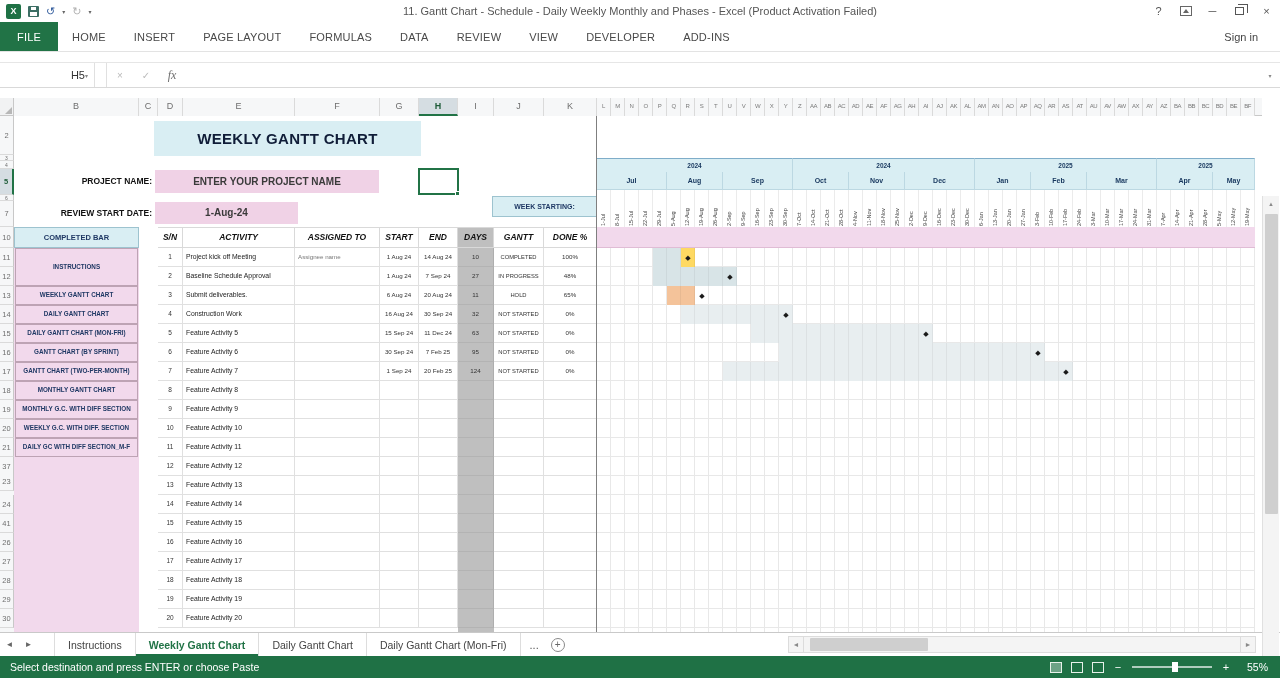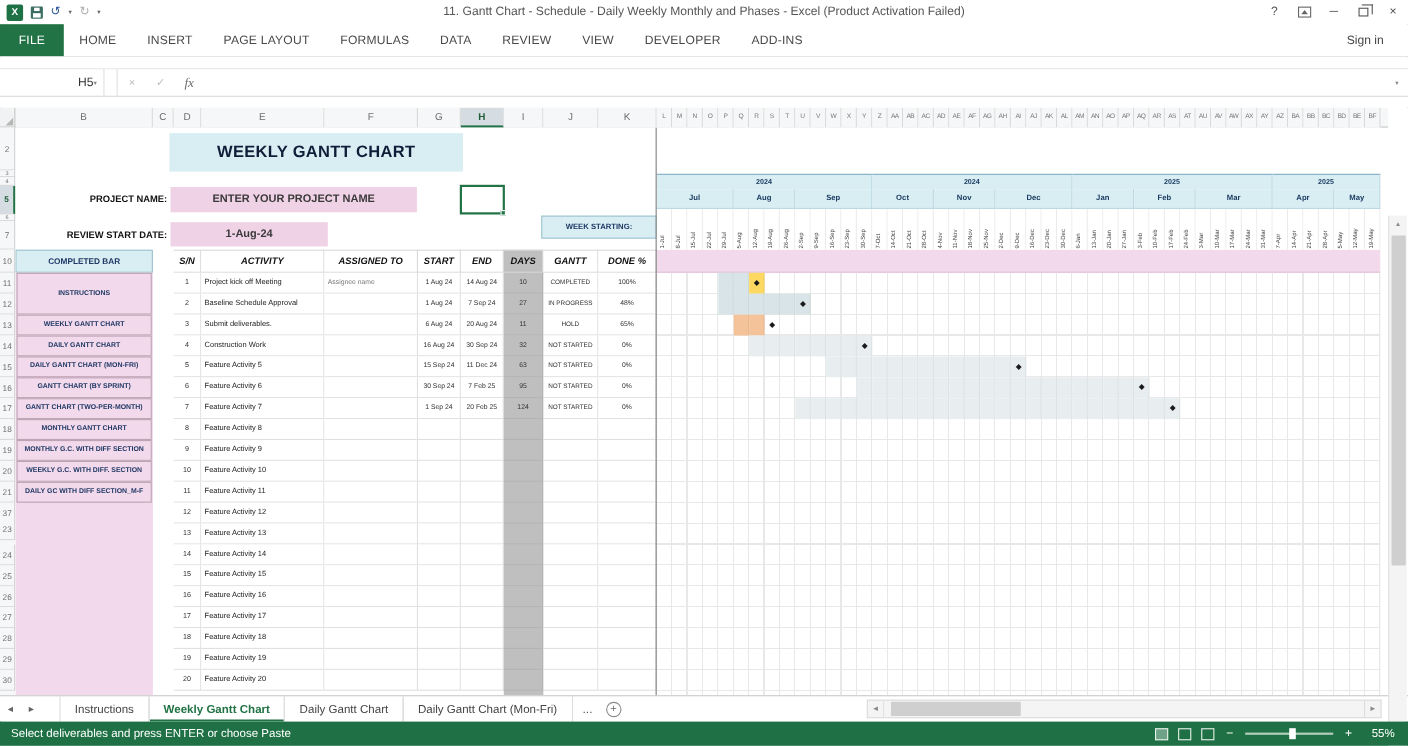--- a/index.html
+++ b/index.html
@@ -304,21 +304,21 @@
         <div class="rowh" style="top: 208px; height: 19px; line-height: 19px;">15</div>
         <div class="rowh" style="top: 227px; height: 19px; line-height: 19px;">16</div>
         <div class="rowh" style="top: 246px; height: 19px; line-height: 19px;">17</div>
         <div class="rowh" style="top: 265px; height: 19px; line-height: 19px;">18</div>
         <div class="rowh" style="top: 284px; height: 19px; line-height: 19px;">19</div>
         <div class="rowh" style="top: 303px; height: 19px; line-height: 19px;">20</div>
         <div class="rowh" style="top: 322px; height: 19px; line-height: 19px;">21</div>
         <div class="rowh" style="top: 341px; height: 19px; line-height: 19px;">37</div>
         <div class="rowh" style="top: 356px; height: 19px; line-height: 19px;">23</div>
         <div class="rowh" style="top: 379px; height: 19px; line-height: 19px;">24</div>
-        <div class="rowh" style="top: 398px; height: 19px; line-height: 19px;">25</div>
+        <div class="rowh" style="top: 398px; height: 19px; line-height: 19px;">41</div>
         <div class="rowh" style="top: 417px; height: 19px; line-height: 19px;">26</div>
         <div class="rowh" style="top: 436px; height: 19px; line-height: 19px;">27</div>
         <div class="rowh" style="top: 455px; height: 19px; line-height: 19px;">28</div>
         <div class="rowh" style="top: 474px; height: 19px; line-height: 19px;">29</div>
         <div class="rowh" style="top: 493px; height: 19px; line-height: 19px;">30</div>
       </div>
 
     <div class="cells" id="cells">
       <div class="graycol"></div>
       <div class="ganttgrid"></div>
@@ -783,21 +783,21 @@
     <div class="hscroll">
       <span class="harrow">◄</span>
       <div class="htrack">
         <div class="hthumb"></div>
       </div>
       <span class="harrow">►</span>
     </div>
   </div>
 
   <div class="statusbar">
-    <span class="smsg">Select deliverables and press ENTER or choose Paste</span>
+    <span class="smsg">Select destination and press ENTER or choose Paste</span>
     <div class="sright">
       <span class="vicon v1"></span>
       <span class="vicon"></span>
       <span class="vicon"></span>
       <span class="zbtn">−</span>
       <div class="ztrack">
           <div class="zthumb"></div>
         </div>
       <span class="zbtn">+</span>
       <span class="zpct">55%</span>

